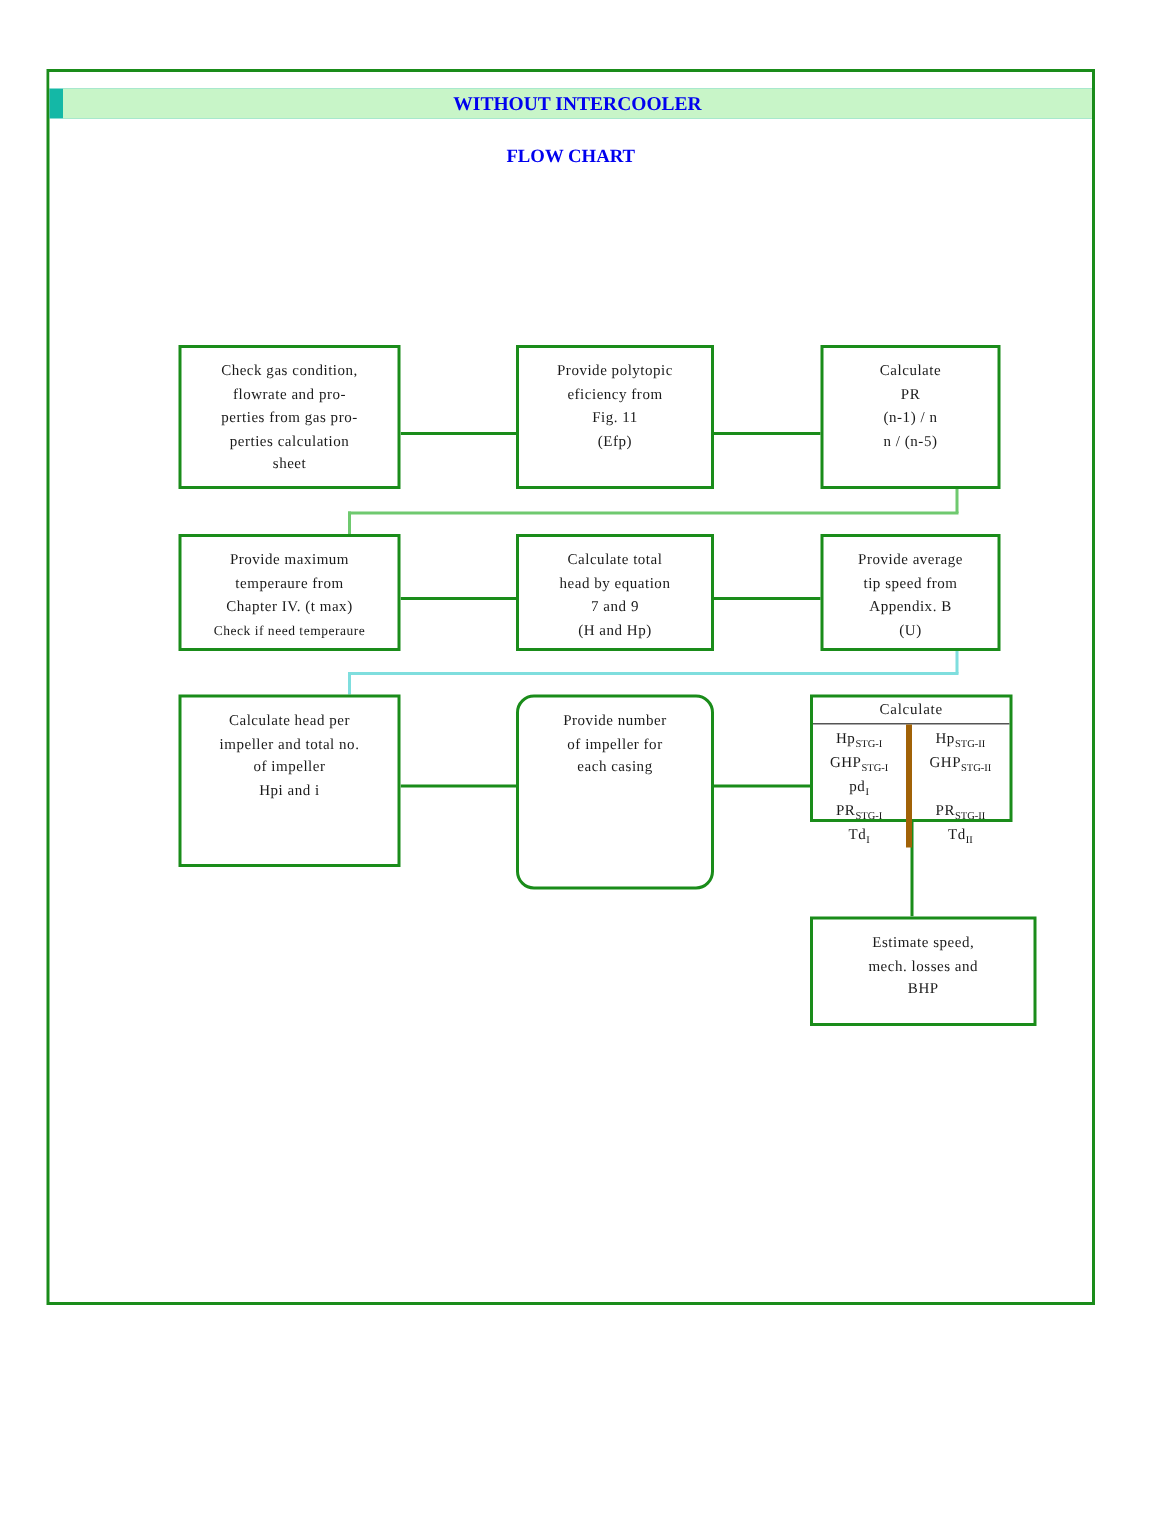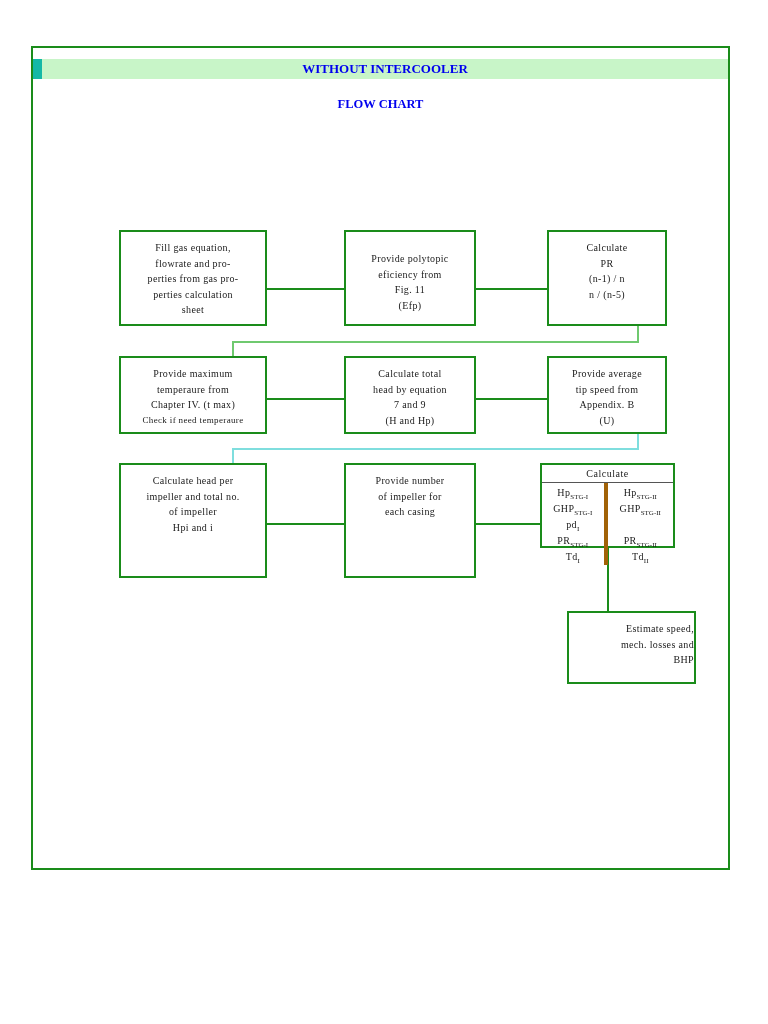--- a/index.html
+++ b/index.html
@@ -181,28 +181,28 @@
     <div class="conn cyan" style="left:199px; top:400px; width:407px; height:2px;"></div>
     <div class="conn cyan" style="left:199px; top:400px; width:2px; height:16px;"></div>
 
     <div class="conn" style="left:234px; top:475px; width:78px; height:2px;"></div>
 
     <div class="conn" style="left:442px; top:475px; width:73px; height:2px;"></div>
 
     <div class="conn" style="left:574px; top:498px; width:2px; height:65px;"></div>
 
     <div class="box node" style="left:86px; top:182px; width:148px; height:96px;">
-      <span class="ln">Fill gas equation,</span>
+      <span class="ln">Check gas condition,</span>
       <span class="ln">flowrate and pro-</span>
       <span class="ln">perties from gas pro-</span>
       <span class="ln">perties calculation</span>
       <span class="ln">sheet</span>
     </div>
 
-    <div class="box node" style="left:311px; top:182px; width:132px; height:96px;justify-content:center;">
+    <div class="box node" style="left:311px; top:182px; width:132px; height:96px;">
       <span class="ln">Provide polytopic</span>
       <span class="ln">eficiency from</span>
       <span class="ln">Fig. 11</span>
       <span class="ln">(Efp)</span>
     </div>
 
     <div class="box node" style="left:514px; top:182px; width:120px; height:96px;">
       <span class="ln">Calculate</span>
       <span class="ln">PR</span>
       <span class="ln">(n-1) / n</span>
@@ -230,21 +230,21 @@
       <span class="ln">(U)</span>
     </div>
 
     <div class="box node" style="left:86px; top:415px; width:148px; height:115px;">
       <span class="ln">Calculate head per</span>
       <span class="ln">impeller and total no.</span>
       <span class="ln">of impeller</span>
       <span class="ln">Hpi and i</span>
     </div>
 
-    <div class="box node" style="left:311px; top:415px; width:132px; height:115px;">
+    <div class="box node" style="left:311px; top:415px; width:132px; height:130px;border-radius:12px;">
       <span class="ln">Provide number</span>
       <span class="ln">of impeller for</span>
       <span class="ln">each casing</span>
     </div>
 
     <div class="box calcbox node" style="left:507px; top:415px; width:135px; height:85px;">
       <div class="calc-title">Calculate</div>
       <div class="calc-grid">
         <div class="calc-col left">
           <div class="cell"><span>Hp</span><sub>STG-I</sub></div>
@@ -256,20 +256,20 @@
         <div class="calc-col right">
           <div class="cell"><span>Hp</span><sub>STG-II</sub></div>
           <div class="cell"><span>GHP</span><sub>STG-II</sub></div>
           <div class="cell"><span></span><sub></sub></div>
           <div class="cell"><span>PR</span><sub>STG-II</sub></div>
           <div class="cell"><span>Td</span><sub>II</sub></div>
         </div>
       </div>
     </div>
 
-    <div class="box node" style="left:534px; top:563px; width:129px; height:73px;align-items:flex-end;">
+    <div class="box node" style="left:507px; top:563px; width:151px; height:73px;">
       <span class="ln">Estimate speed,</span>
       <span class="ln">mech. losses and</span>
       <span class="ln">BHP</span>
     </div>
 
   </div>
 </div>
 
 </body></html>

